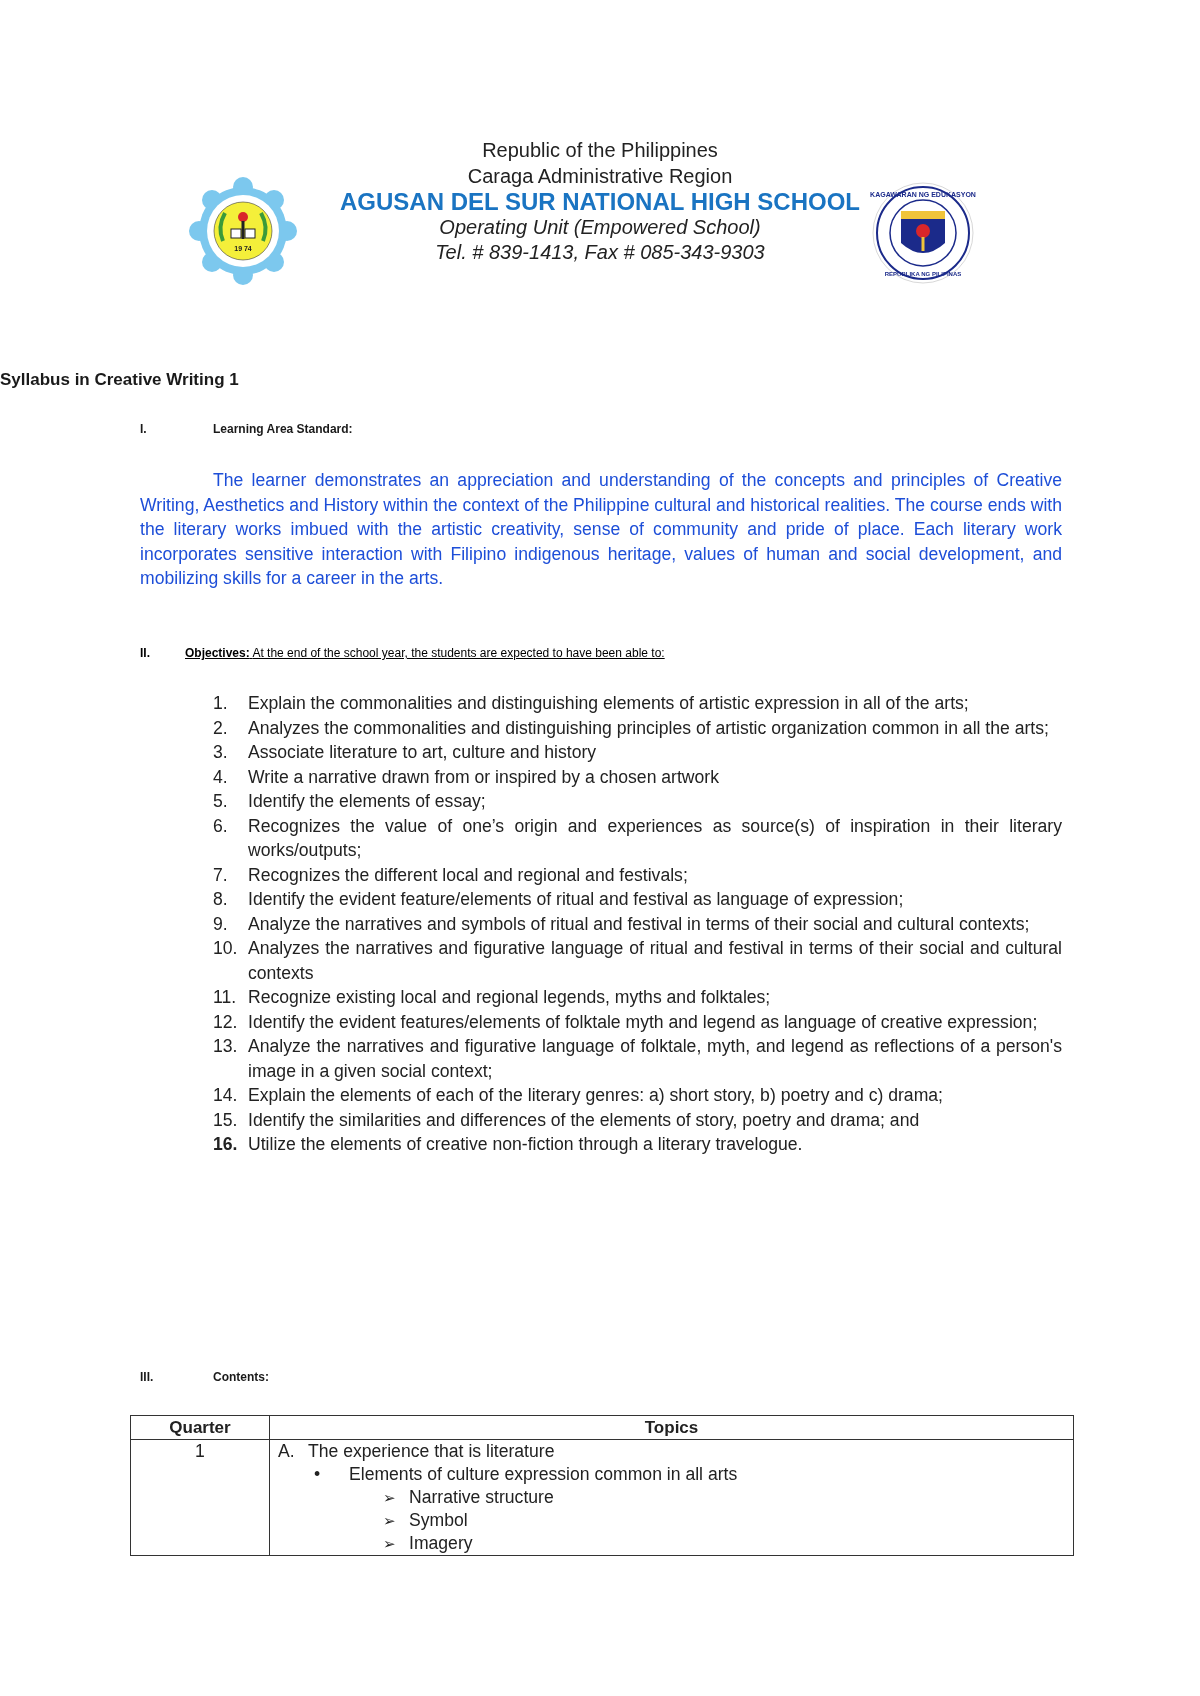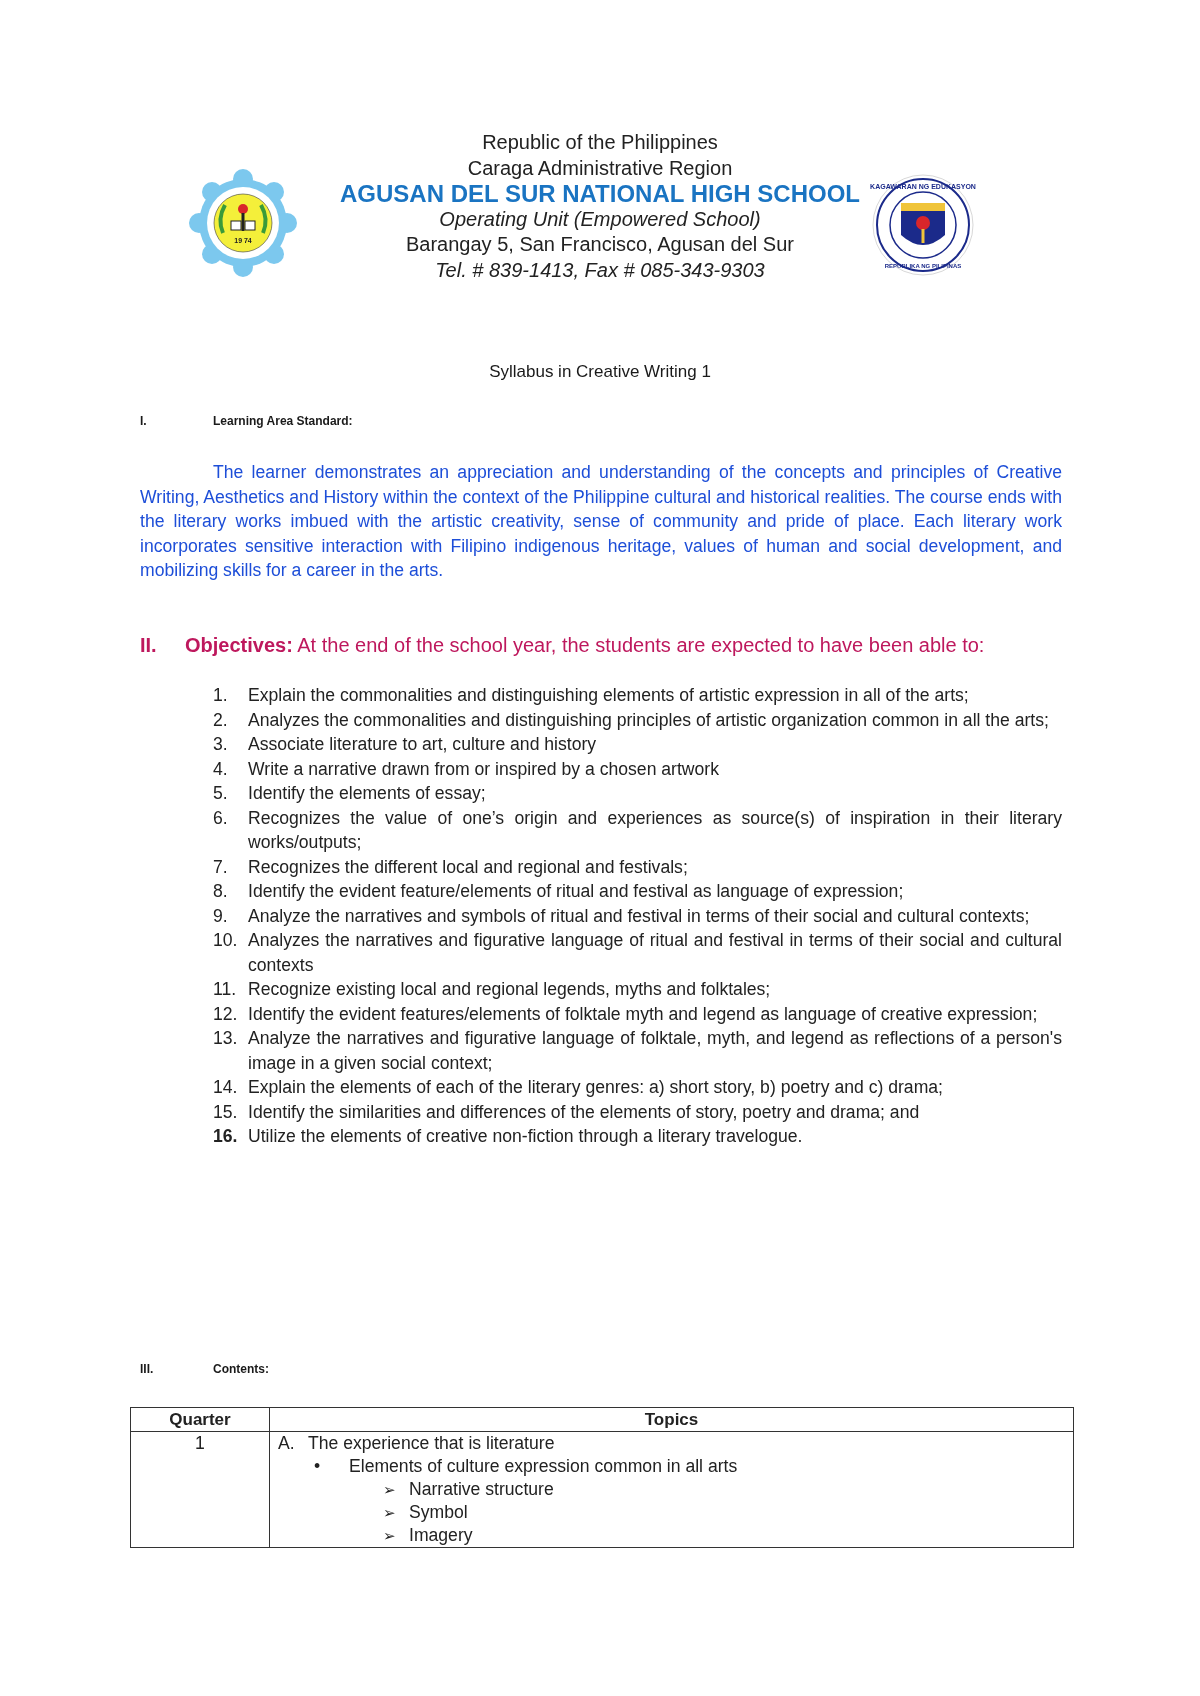--- a/index.html
+++ b/index.html
@@ -10,21 +10,21 @@
     body {
       width: 1200px;
       height: 1696px;
       position: relative;
       overflow: hidden;
       font-family: "Liberation Sans", sans-serif;
       color: #1a1a1a;
     }
     .page {
       position: absolute;
-      left: 0; top: 0;
+      left: 0; top: 8px;
       width: 1200px;
       height: 1660px;
     }
     
     .header {
       position: absolute;
       top: 130px;
       left: 0;
       width: 1200px;
       text-align: center;
@@ -52,22 +52,22 @@
       top: 170px;
       width: 110px;
       height: 110px;
     }
 
     .doc-title {
       position: absolute;
       top: 362px;
       left: 0;
       width: 1200px;
-      text-align: center;
-      font-weight: normal;
+      text-align: left;
+      font-weight: bold;
       font-size: 17px;
     }
 
     .section-heading {
       position: absolute;
       left: 140px;
       font-size: 12px;
       font-weight: bold;
     }
     .section-heading .num {
@@ -84,23 +84,24 @@
       text-align: justify;
       color: #1d4ed8;
     }
     .para .indent { display: inline-block; width: 73px; }
 
     .obj-intro {
       position: absolute;
       left: 140px;
       top: 633px;
       width: 922px;
-      font-size: 20px;
+      font-size: 12px;
       line-height: 24.5px;
-      color: #be185d;
+      color: #000000;
+      text-decoration: underline;
     }
     .obj-intro .num {
       position: absolute;
       left: 0;
       top: 0;
       font-weight: bold;
     }
     .obj-intro .text {
       margin-left: 45px;
       text-align: justify;
@@ -209,21 +210,20 @@
       <text x="0" y="-36" text-anchor="middle" font-size="7" font-weight="bold" fill="#1b2a8a" font-family="Liberation Sans, sans-serif">KAGAWARAN NG EDUKASYON</text>
       <text x="0" y="43" text-anchor="middle" font-size="6" font-weight="bold" fill="#1b2a8a" font-family="Liberation Sans, sans-serif">REPUBLIKA NG PILIPINAS</text>
     </g>
   </svg>
 
   <div class="header">
     <div>Republic of the Philippines</div>
     <div>Caraga Administrative Region</div>
     <div class="school">AGUSAN DEL SUR NATIONAL HIGH SCHOOL</div>
     <div class="italic">Operating Unit (Empowered School)</div>
-    <div>Barangay 5, San Francisco, Agusan del Sur</div>
     <div class="italic">Tel. # 839-1413, Fax # 085-343-9303</div>
   </div>
 
   <div class="doc-title">Syllabus in Creative Writing 1</div>
 
   <div class="section-heading" style="top:414px;">
     <span class="num">I.</span><span>Learning Area Standard:</span>
   </div>
   <div class="para" style="top:460px;">
     <span class="indent"></span><span>The learner demonstrates an appreciation and understanding of the concepts and principles of Creative Writing, Aesthetics and History within the context of the Philippine cultural and historical realities. The course ends with the literary works imbued with the artistic creativity, sense of community and pride of place. Each literary work incorporates sensitive interaction with Filipino indigenous heritage, values of human and social development, and mobilizing skills for a career in the arts.</span>

